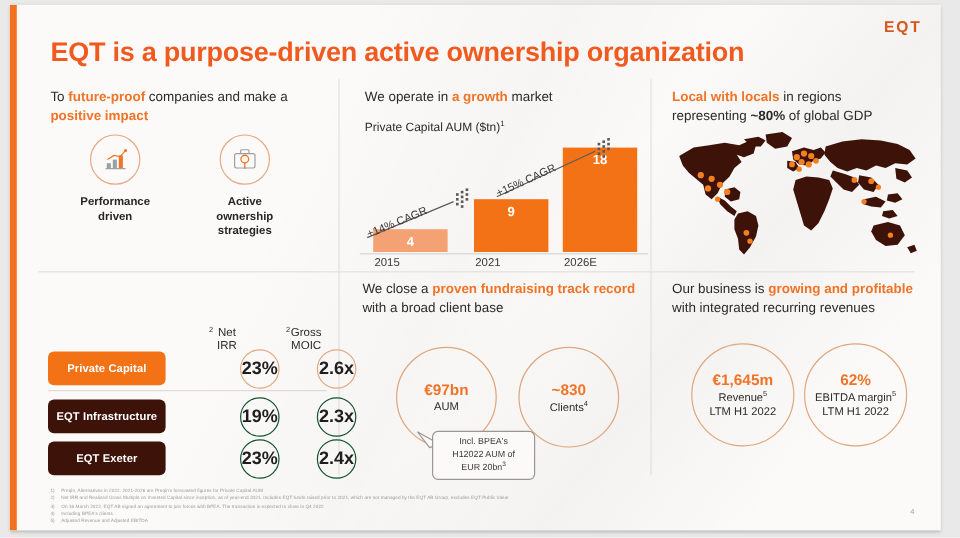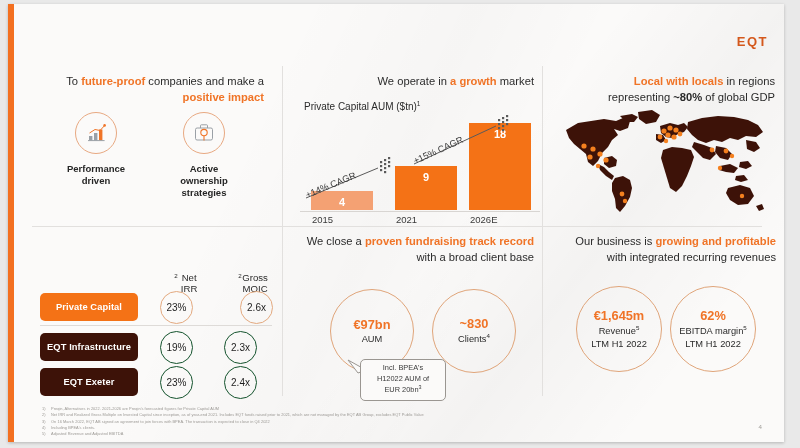--- a/index.html
+++ b/index.html
@@ -25,32 +25,31 @@
       linear-gradient(128deg, rgba(255,255,255,0) 55%, rgba(0,0,0,.030) 70%, rgba(255,255,255,0) 86%),
       linear-gradient(115deg, rgba(255,255,255,0) 30%, rgba(0,0,0,.018) 48%, rgba(255,255,255,0) 62%);
     pointer-events:none;
   }
 
   
   .logo{
     position:absolute;right:16px;top:11px;
     font-size:13px;font-weight:bold;letter-spacing:1.5px;
     color:#d4581c;
-    margin-top:19px;
   }
 
   
   .title{
     position:absolute;left:34px;top:27px;
     font-size:22.5px;font-weight:bold;color:#f05a1e;
     letter-spacing:-.2px;
   }
 
   
-  .panel{position:absolute;text-align:right;}
+  .panel{position:absolute;}
   .p-head{font-size:11.2px;color:#2b2b2b;line-height:1.42;}
   .p-head .hl{color:#f07427;font-weight:bold;}
   .p-head b{font-weight:bold;color:#2b2b2b;}
 
   .vdiv{position:absolute;width:1px;background:#e2e0de;}
   .hdiv{position:absolute;height:1px;background:#e2e0de;}
 
   
   .icons{position:absolute;left:34px;top:108px;width:230px;display:flex;}
   .icon-col{width:108px;text-align:center;}
@@ -91,21 +90,21 @@
   .badge{
     position:absolute;left:0;top:3px;width:98px;height:28px;border-radius:5px;
     color:#fff;font-size:9.3px;font-weight:bold;
     display:flex;align-items:center;justify-content:center;letter-spacing:.1px;
   }
   .badge.orange{background:#f47216;}
   .badge.dark{background:#3d1208;}
   .circ{
     position:absolute;top:1px;width:31px;height:31px;border-radius:50%;
     display:flex;align-items:center;justify-content:center;
-    font-size:10px;font-weight:normal;color:#1e1e1e;
+    font-size:15px;font-weight:bold;color:#1e1e1e;margin-left:40px;
   }
   .circ.c1{border:1px solid #e3a97f;}
   .circ.c2{border:1px solid #14532d;}
   .tbl-sep{position:absolute;left:0;width:232px;height:1px;background:#dedbd8;}
 
   
   .bigc{
     position:absolute;border-radius:50%;border:1px solid #e0a57a;
     display:flex;flex-direction:column;align-items:center;justify-content:center;
     text-align:center;
@@ -128,20 +127,23 @@
   .pageno{position:absolute;right:22px;bottom:12px;font-size:6.2px;color:#a3a09c;}
 </style>
 </head>
 <body>
 
 <div class="slide">
   <div class="bg-wash"></div>
 
   <div class="logo">EQT</div>
 
+  <div class="title">
+    <span>EQT is a purpose-driven active ownership organization</span>
+  </div>
 
   <div class="vdiv" style="left:274px;top:62px;height:330px;"></div>
   <div class="vdiv" style="left:534px;top:62px;height:330px;"></div>
   <div class="hdiv" style="left:24px;top:222px;width:730px;"></div>
 
   <div class="panel p-head" style="left:34px;top:70px;width:222px;">
     <span>To </span><span class="hl">future-proof</span><span> companies and make a </span><span class="hl">positive impact</span>
   </div>
 
   <div class="icons">
@@ -302,21 +304,21 @@
 
   <div class="tbl">
     <div class="tbl-hdr">
       <span style="left:108px;width:56px;"><span>Net IRR</span><sup>2</sup></span>
       <span style="left:168px;width:64px;"><span>Gross MOIC</span><sup>2</sup></span>
     </div>
 
     <div class="trow">
       <div class="badge orange">Private Capital</div>
       <div class="circ c1" style="left:120px;">23%</div>
-      <div class="circ c1" style="left:200px;">2.6x</div>
+      <div class="circ c1" style="left:184px;">2.6x</div>
     </div>
 
     <div class="tbl-sep" style="top:53px;"></div>
 
     <div class="trow" style="margin-top:5px;padding-left:28px;">
       <div class="badge dark">EQT Infrastructure</div>
       <div class="circ c2" style="left:120px;">19%</div>
       <div class="circ c2" style="left:184px;text-align:center;">2.3x</div>
     </div>
 

